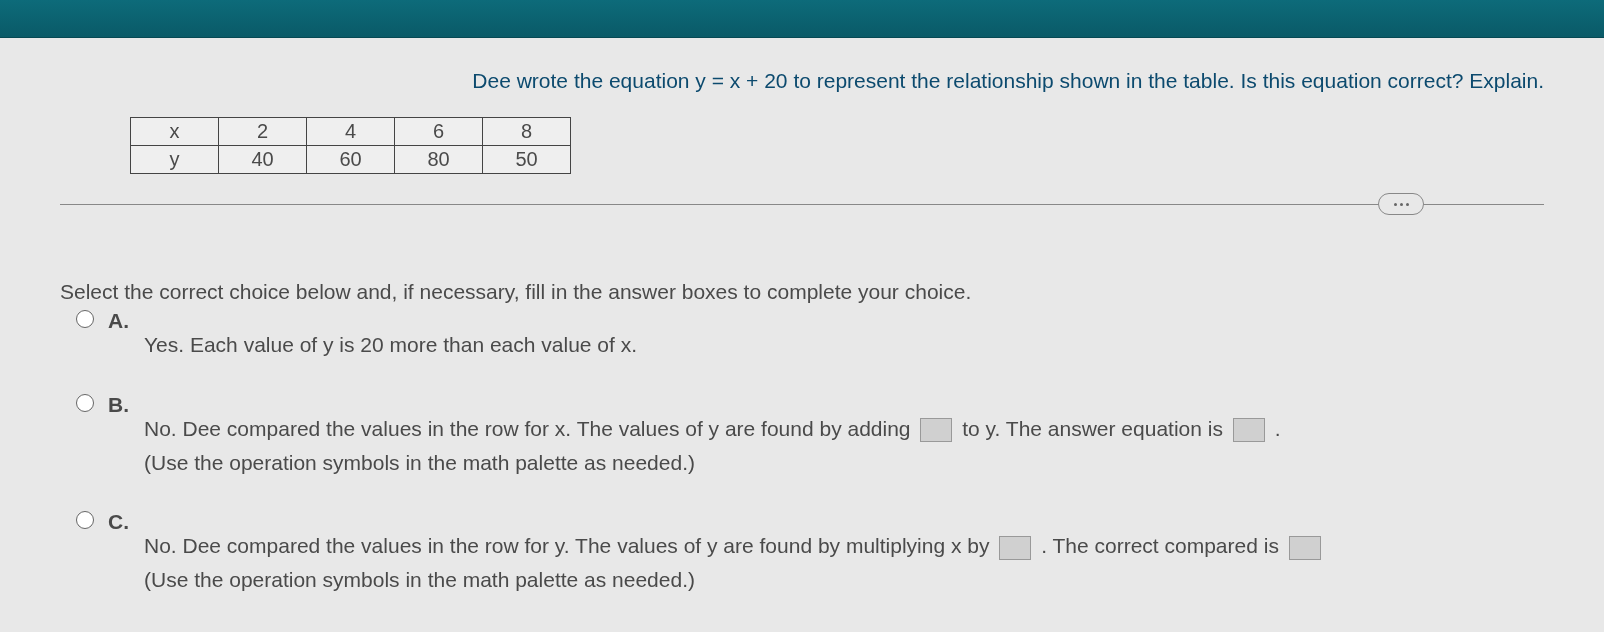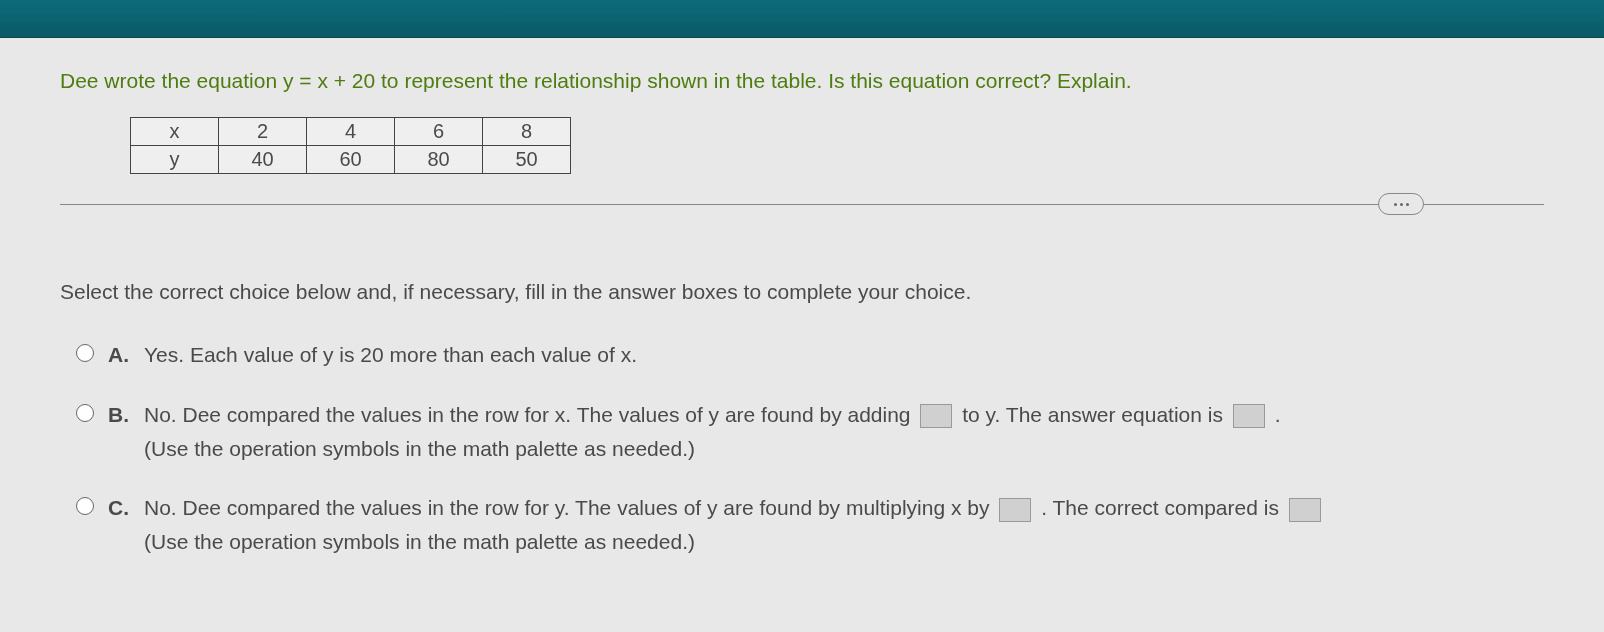--- a/index.html
+++ b/index.html
@@ -19,22 +19,23 @@
     background: linear-gradient(to bottom, #0d6b7a, #0a5a67);
     border-bottom: 1px solid #064953;
   }
   .content {
     padding: 28px 60px 0 60px;
     color: #4a4a4a;
     font-size: 21px;
   }
   .question {
     margin-bottom: 22px;
-    color: #4d7c0f;
+    color: #0c4a6e;
     line-height: 1.4;
+    text-align: right;
   }
   .data-table {
     border-collapse: collapse;
     margin-left: 70px;
     margin-bottom: 30px;
   }
   .data-table td {
     border: 1px solid #444;
     width: 88px;
     height: 28px;
@@ -68,21 +69,20 @@
     gap: 3px;
     cursor: pointer;
   }
   .dots-pill span {
     width: 3px;
     height: 3px;
     background: #666;
     border-radius: 50%;
   }
   .instruction {
-    margin-bottom: 34px;
     color: #4a4a4a;
   }
   .choices {
     padding-left: 16px;
   }
   .choice {
     display: flex;
     align-items: flex-start;
     margin-bottom: 26px;
     line-height: 1.6;
@@ -101,20 +101,21 @@
   }
   .letter {
     font-weight: bold;
     margin-right: 14px;
     color: #4a4a4a;
     min-width: 22px;
   }
   .choice-text {
     color: #4a4a4a;
     flex: 1;
+    margin-top: 24px;
   }
   .blank {
     display: inline-block;
     width: 32px;
     height: 24px;
     background: #d0d0d0;
     border: 1px solid #999;
     vertical-align: middle;
     margin: 0 4px;
     cursor: text;

